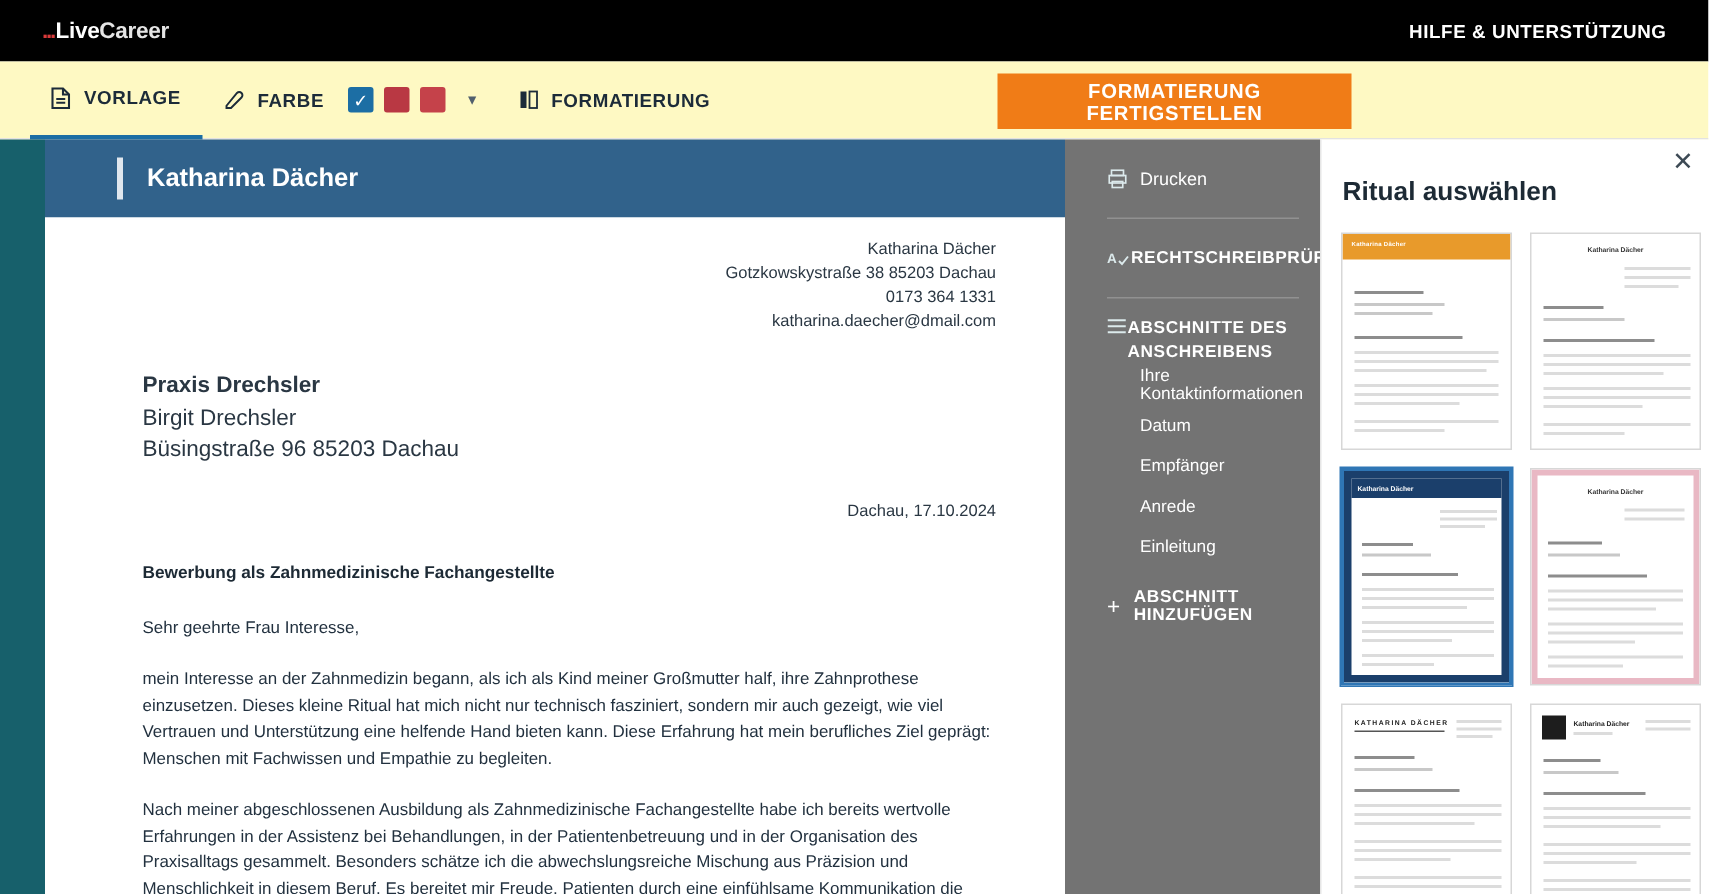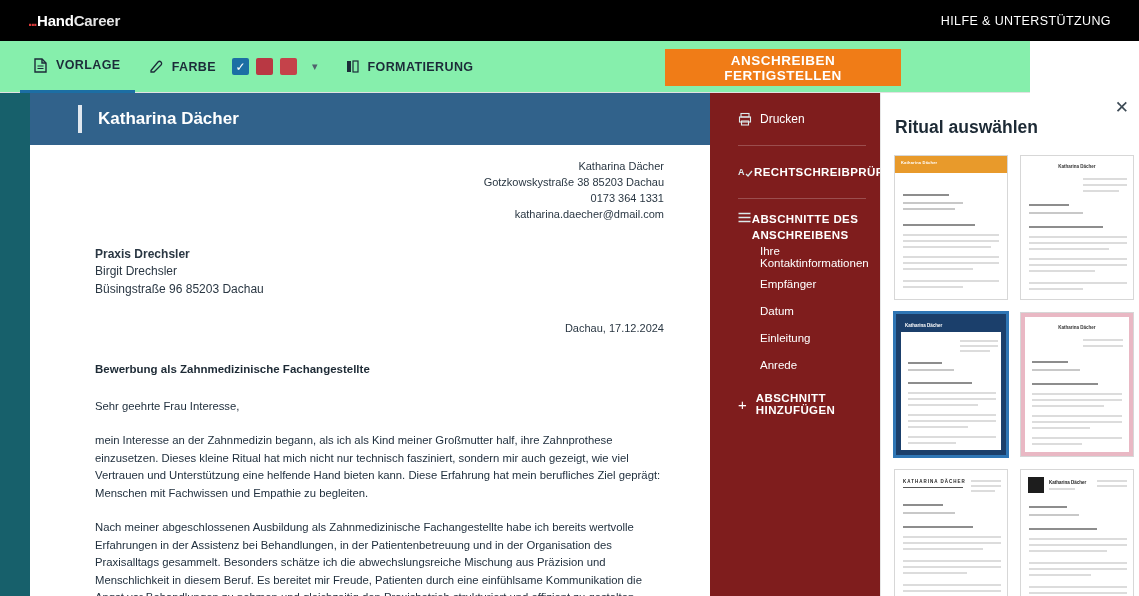--- a/index.html
+++ b/index.html
@@ -39,29 +39,29 @@
     letter-spacing: -1.5px;
     font-weight: bold;
   }
   .logo .live { color: #ffffff; }
   .logo .career { color: #e5e5e5; }
   .help-link {
     position: absolute;
     right: 28px;
     color: #ffffff;
     font-size: 12.5px;
-    font-weight: normal;
+    font-weight: bold;
     letter-spacing: 0.4px;
   }
 
   
   .toolbar {
     position: absolute; top: 41px; left: 0;
-    width: 1030px; height: 52px;
-    background: #86efac;
+    width: 1139px; height: 52px;
+    background: #fef9c3;
     border-bottom: 1px solid #e2e2e2;
     display: flex; align-items: center;
   }
   .tool {
     display: flex; align-items: center;
     height: 52px;
     padding: 0 14px;
     font-size: 12.5px;
     font-weight: bold;
     color: #1c2b39;
@@ -151,21 +151,21 @@
     line-height: 1.55;
   }
   .addr-right {
     text-align: right;
     font-size: 11px;
     color: #2a3743;
     line-height: 1.45;
   }
   .recipient {
     margin-top: 23px;
-    font-size: 12px;
+    font-size: 15px;
     line-height: 1.45;
     color: #2a3743;
   }
   .recipient .bold { font-weight: bold; }
   .dateline {
     text-align: right;
     margin-top: 22px;
     font-size: 11px;
     color: #2a3743;
   }
@@ -176,21 +176,21 @@
     color: #1d2a35;
   }
   .salut { margin-top: 19px; font-size: 11.3px; }
   .para { margin-top: 17px; font-size: 11.3px; }
 
   
   .midpanel {
     position: absolute;
     top: 93px; left: 710px;
     width: 170px; height: 503px;
-    background: #7f1d1d;
+    background: #737373;
     color: #ffffff;
     padding-top: 10px;
   }
   .mid-row {
     display: flex; align-items: center;
     height: 32px;
     padding-left: 28px;
     font-size: 12px;
     cursor: pointer;
     color: #ffffff;
@@ -310,21 +310,21 @@
   .tb-sq-name { position:absolute; left:28px; top:10px; font-size:4.5px; color:#222; font-weight:bold;}
 </style>
 </head>
 <body>
 
 <div class="app">
 
   <div class="topbar">
     <div class="logo">
       <span class="dots">...</span>
-        <span class="live">Hand</span>
+        <span class="live">Live</span>
         <span class="career">Career</span>
     </div>
     <div class="help-link">HILFE &amp; UNTERSTÜTZUNG</div>
   </div>
 
   <div class="toolbar">
     <div class="tool first active">
       <span class="ticon">
         <svg width="13" height="15" viewBox="0 0 13 15">
             <path d="M1 1h7l4 4v9H1z" fill="none" stroke="#1c2b39" stroke-width="1.4"></path>
@@ -354,21 +354,21 @@
     <div class="tool" style="margin-left:14px;">
       <span class="ticon">
         <svg width="13" height="13" viewBox="0 0 13 13">
             <rect x="1" y="1" width="4" height="11" fill="#1c2b39"></rect>
             <rect x="7" y="1" width="5" height="11" fill="none" stroke="#1c2b39" stroke-width="1.2"></rect>
           </svg>
       </span>
       <span>FORMATIERUNG</span>
     </div>
 
-    <button class="cta">ANSCHREIBEN FERTIGSTELLEN</button>
+    <button class="cta">FORMATIERUNG FERTIGSTELLEN</button>
   </div>
 
   <div class="teal-strip"></div>
 
   <div class="doc-header">
     <div class="accent"></div>
     <div class="name">Katharina Dächer</div>
   </div>
 
   <div class="doc-body">
@@ -378,21 +378,21 @@
       <div>0173 364 1331</div>
       <div>katharina.daecher@dmail.com</div>
     </div>
 
     <div class="recipient">
       <div class="bold">Praxis Drechsler</div>
       <div>Birgit Drechsler</div>
       <div>Büsingstraße 96 85203 Dachau</div>
     </div>
 
-    <div class="dateline">Dachau, 17.12.2024</div>
+    <div class="dateline">Dachau, 17.10.2024</div>
 
     <div class="subject">Bewerbung als Zahnmedizinische Fachangestellte</div>
 
     <div class="salut">Sehr geehrte Frau Interesse,</div>
 
     <div class="para">mein Interesse an der Zahnmedizin begann, als ich als Kind meiner Großmutter half, ihre Zahnprothese einzusetzen. Dieses kleine Ritual hat mich nicht nur technisch fasziniert, sondern mir auch gezeigt, wie viel Vertrauen und Unterstützung eine helfende Hand bieten kann. Diese Erfahrung hat mein berufliches Ziel geprägt: Menschen mit Fachwissen und Empathie zu begleiten.</div>
     <div class="para">Nach meiner abgeschlossenen Ausbildung als Zahnmedizinische Fachangestellte habe ich bereits wertvolle Erfahrungen in der Assistenz bei Behandlungen, in der Patientenbetreuung und in der Organisation des Praxisalltags gesammelt. Besonders schätze ich die abwechslungsreiche Mischung aus Präzision und Menschlichkeit in diesem Beruf. Es bereitet mir Freude, Patienten durch eine einfühlsame Kommunikation die Angst vor Behandlungen zu nehmen und gleichzeitig den Praxisbetrieb strukturiert und effizient zu gestalten.</div>
 
   </div>
 
@@ -425,24 +425,24 @@
     <div class="mid-row cap2">
       <span class="micon">
         <svg width="13" height="11" viewBox="0 0 13 11">
             <path d="M0.5 1.5h12M0.5 5.5h12M0.5 9.5h12" stroke="#dceaec" stroke-width="1.3"></path>
           </svg>
       </span>
       <span>ABSCHNITTE DES ANSCHREIBENS</span>
     </div>
 
     <div class="sub-item">Ihre Kontaktinformationen</div>
+    <div class="sub-item">Datum</div>
     <div class="sub-item">Empfänger</div>
-    <div class="sub-item">Datum</div>
+    <div class="sub-item">Anrede</div>
     <div class="sub-item">Einleitung</div>
-    <div class="sub-item">Anrede</div>
 
     <div class="add-row">
       <span class="plus">+</span>
       <span>ABSCHNITT HINZUFÜGEN</span>
     </div>
   </div>
 
   <div class="rightpanel">
     <div class="close-x">✕</div>
     <div class="rp-title">Ritual auswählen</div>

